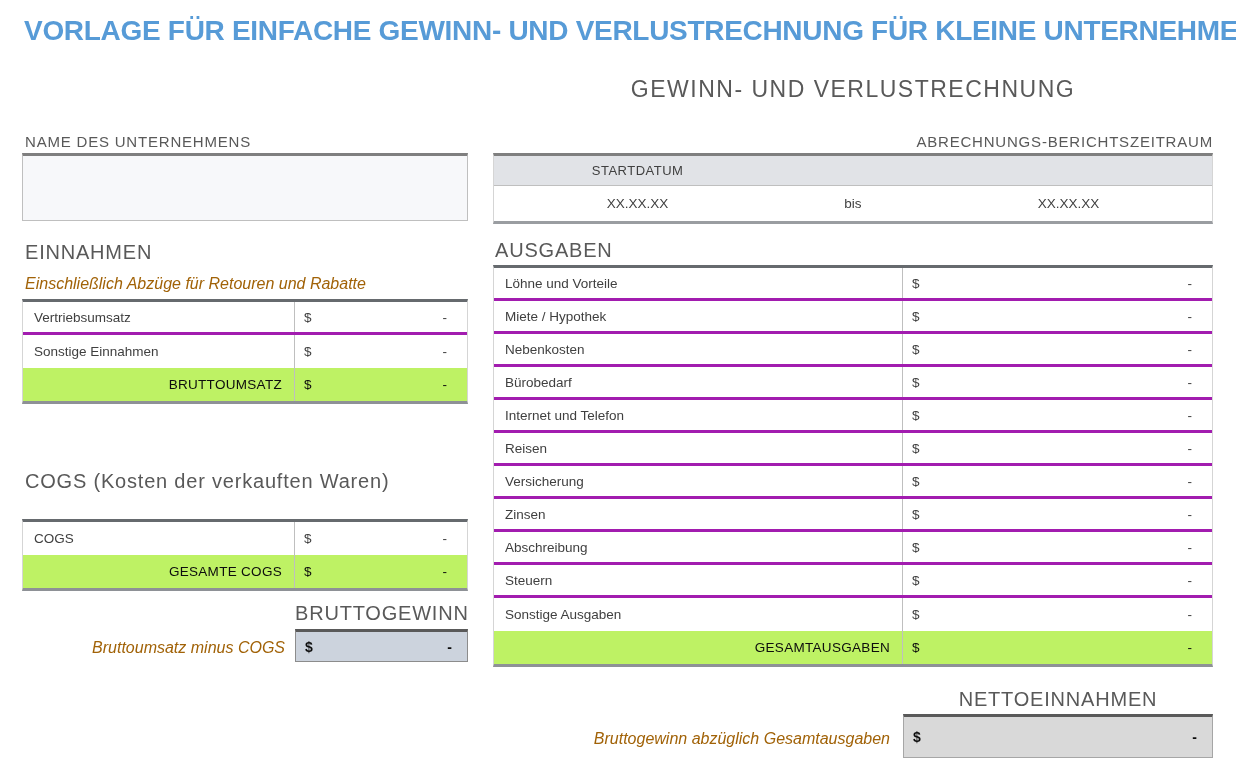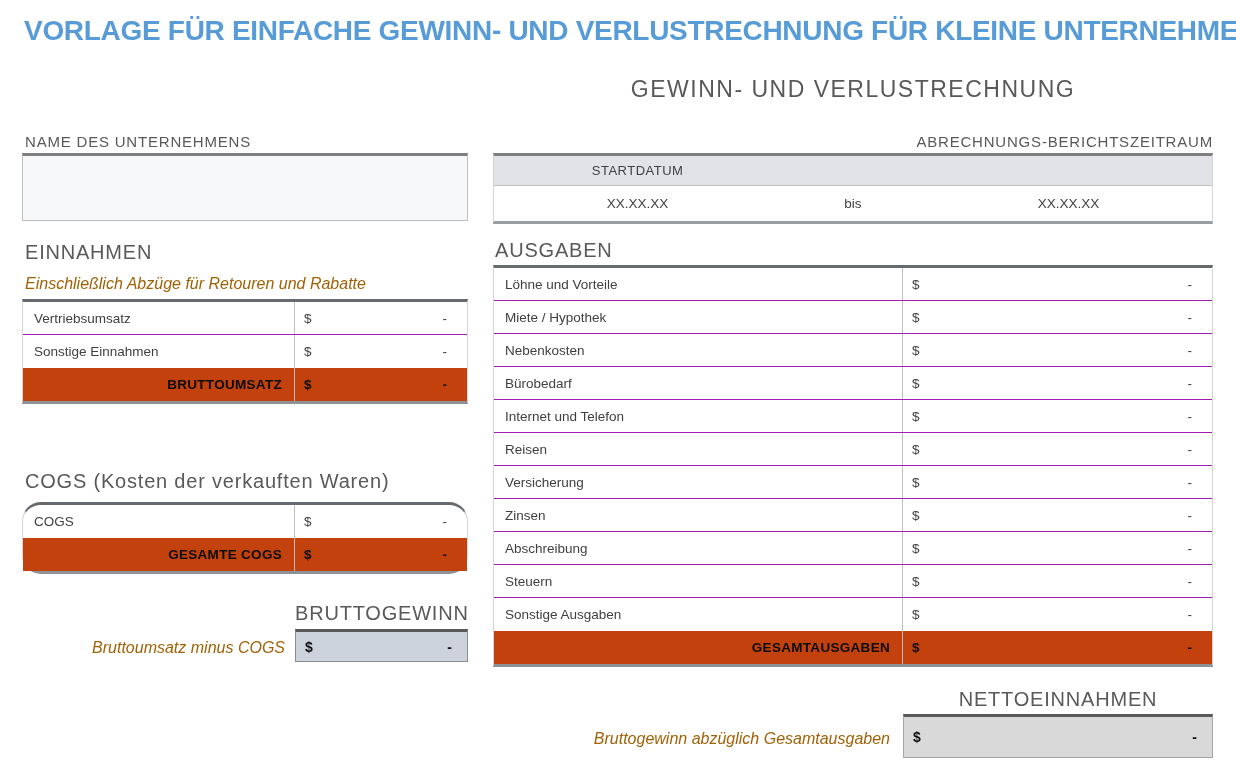--- a/index.html
+++ b/index.html
@@ -67,44 +67,44 @@
 
   
   .data-table {
     border-top: 3px solid #666a6e;
     border-bottom: 3px solid #8e9196;
     border-left: 1px solid #d5d5d5; border-right: 1px solid #d5d5d5;
     background: #fff;
   }
   .trow {
     display: flex; height: 33px; align-items: center;
-    border-bottom: 1px solid #a21caf;
+    border-bottom: 3px solid #a21caf;
     font-size: 13.5px; color: #404040;
   }
   .trow:last-child { border-bottom: none; }
   .tlabel { flex: 1 1 auto; padding-left: 11px; }
   .tvalue {
     display: flex; align-items: center; justify-content: space-between;
     align-self: stretch;
     border-left: 1px solid #bfbfbf;
     padding: 0 20px 0 9px;
   }
   .left-table .tvalue { width: 173px; }
   .right-table .tvalue { width: 310px; }
   .total-row {
-    background: #c2410c; font-weight: bold; color: #0d0d0d;
+    background: #bef264; font-weight: normal; color: #0d0d0d;
   }
   .total-row .tlabel { text-align: right; padding-right: 12px; letter-spacing: 0.3px; }
 
   .income-heading { left: 25px; top: 241px; }
   .income-note { left: 25px; top: 275px; }
   .income-table { left: 22px; top: 299px; width: 446px; }
 
   .cogs-heading { left: 25px; top: 470px; }
-  .cogs-table { left: 22px; top: 502px; width: 446px; border-radius: 19px; }
+  .cogs-table { left: 22px; top: 519px; width: 446px; }
 
   .expenses-heading { left: 495px; top: 239px; }
   .expenses-table { left: 493px; top: 265px; width: 720px; }
 
   
   .gp-heading { left: 295px; top: 602px; width: 173px; text-align: center; }
   .gp-note { left: 0px; top: 639px; width: 285px; text-align: right; }
   .gp-cell {
     left: 295px; top: 629px; width: 173px; height: 33px;
     background: #ccd3dd;

